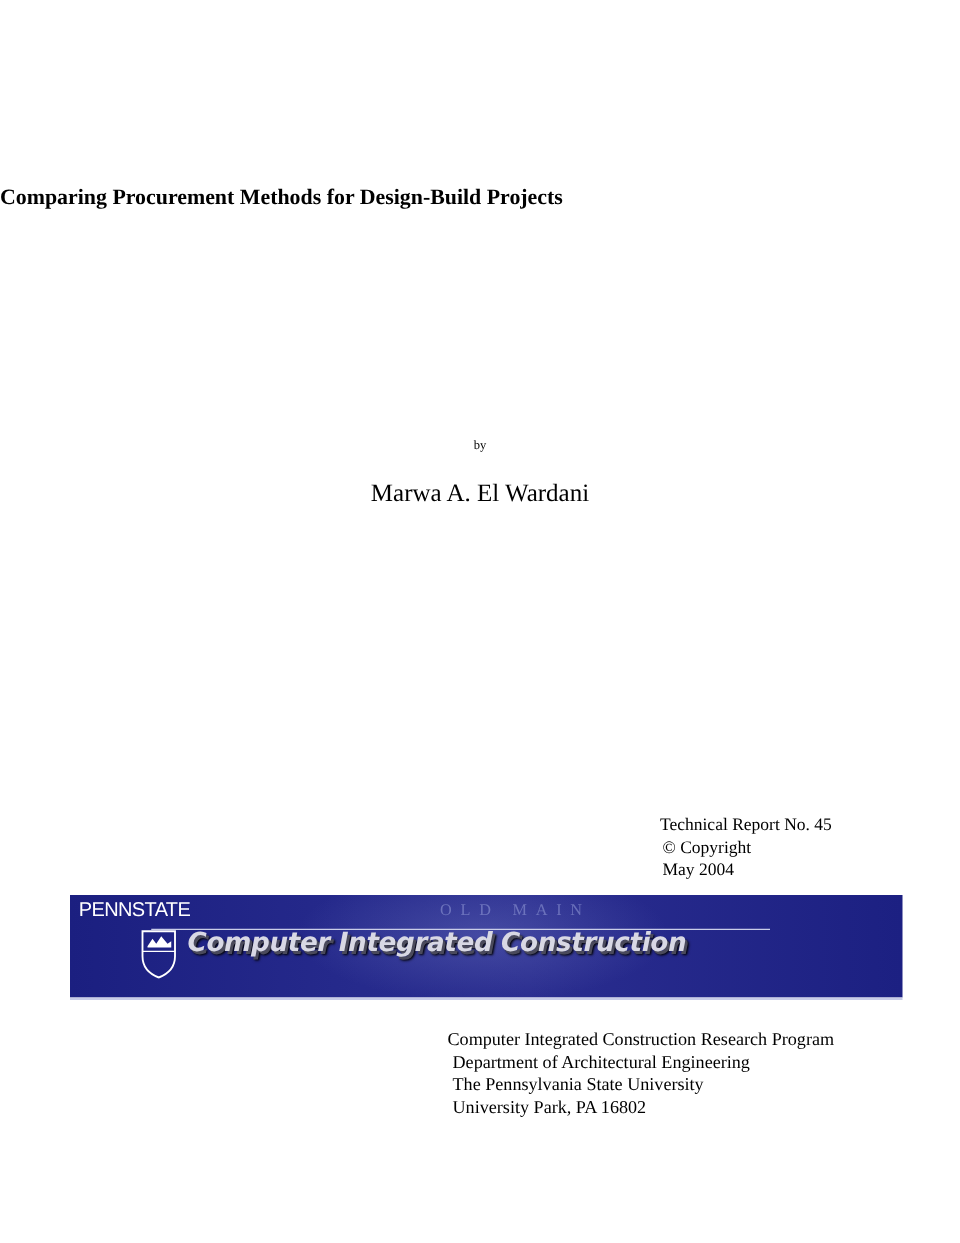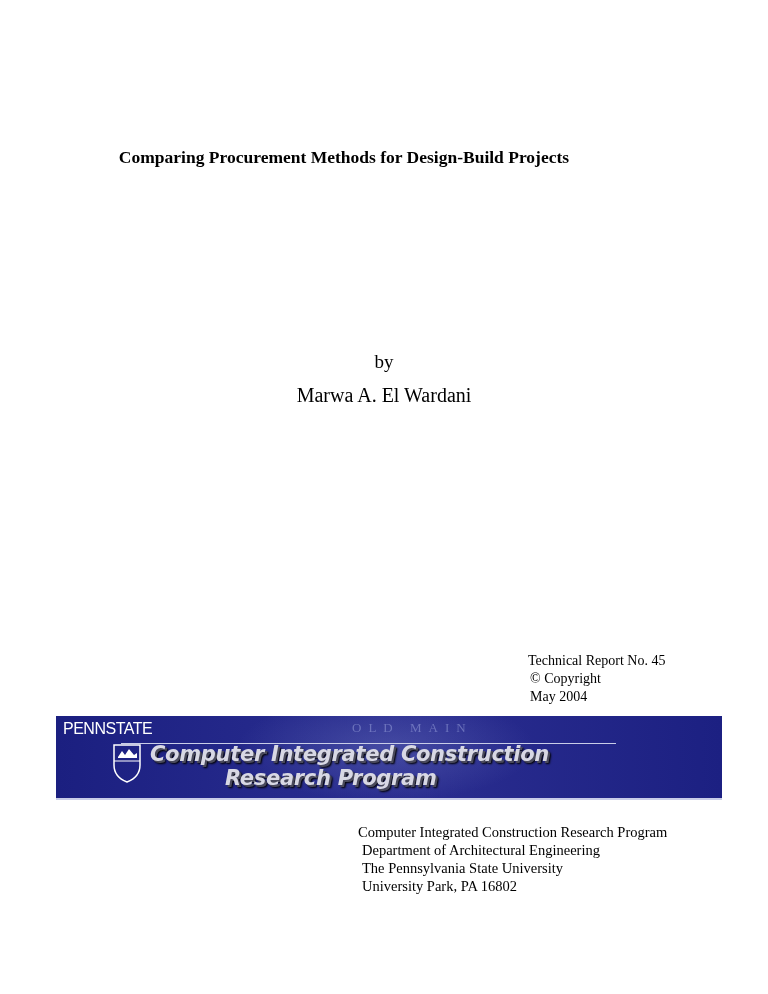--- a/index.html
+++ b/index.html
@@ -1,20 +1,20 @@
 <!DOCTYPE html>
 <html><head>
 <meta charset="utf-8">
 <style>
   html, body { margin:0; padding:0; background:#fff; }
   body { width:768px; height:994px; position:relative; overflow:hidden;
          font-family:"Liberation Serif", "DejaVu Serif", serif; color:#000; }
   .abs { position:absolute; white-space:nowrap; }
-  #title { left:0; width:688px; top:147px; text-align:center; font-weight:bold; font-size:17.5px; }
-  #by { left:0; width:768px; top:351px; text-align:center; font-size:19px; }
+  #title { left:0; width:688px; top:147px; font-weight:bold; font-size:17.5px; }
+  #by { left:0; width:768px; top:351px; text-align:center; font-size:10px; }
   #author { left:0; width:768px; top:384px; text-align:center; font-size:20px; }
   .report { left:528px; font-size:14px; line-height:18px; }
   .addr { font-size:14.5px; line-height:18px; }
   #banner { left:56px; top:716px; width:666px; height:82px;
             background:linear-gradient(90deg,#1b1f80 0%,#262a8c 35%,#2a2d8f 55%,#1c2082 100%);
             overflow:hidden; border-bottom:2px solid #c8cce8; }
   #banner .ghost { position:absolute; left:180px; top:-4px; width:300px; height:90px;
             background:radial-gradient(ellipse at 50% 40%, rgba(120,130,200,0.35), rgba(0,0,0,0) 70%); }
   #banner .oldmain { position:absolute; left:255px; top:4px; font-family:"Liberation Serif",serif;
             font-size:13px; letter-spacing:7px; color:rgba(170,180,230,0.45);margin-left:41px; }
@@ -46,19 +46,18 @@
   <div class="ghost"></div>
   <div class="oldmain">OLD MAIN</div>
   <div class="rule"></div>
   <div class="pennstate">PENNSTATE</div>
   <svg class="shield" width="30" height="40" viewBox="0 0 30 40">
     <path d="M2 2 H28 V22 Q28 34 15 39 Q2 34 2 22 Z" fill="none" stroke="#fff" stroke-width="1.5"></path>
     <line x1="2" y1="18" x2="28" y2="18" stroke="#fff" stroke-width="1"></line>
     <path d="M6 14 L10 8 L13 12 L17 6 L22 12 L25 10 L25 15 L6 15 Z" fill="#fff"></path>
   </svg>
   <div class="cict line1">Computer Integrated Construction</div>
-  <div class="cict line2">Research Program</div>
 </div>
 
 <div class="abs addr" style="left:358px; top:823px;">Computer Integrated Construction Research Program</div>
 <div class="abs addr" style="left:362px; top:841px;">Department of Architectural Engineering</div>
 <div class="abs addr" style="left:362px; top:859px;">The Pennsylvania State University</div>
 <div class="abs addr" style="left:362px; top:877px;">University Park, PA 16802</div>
 
 </body></html>

